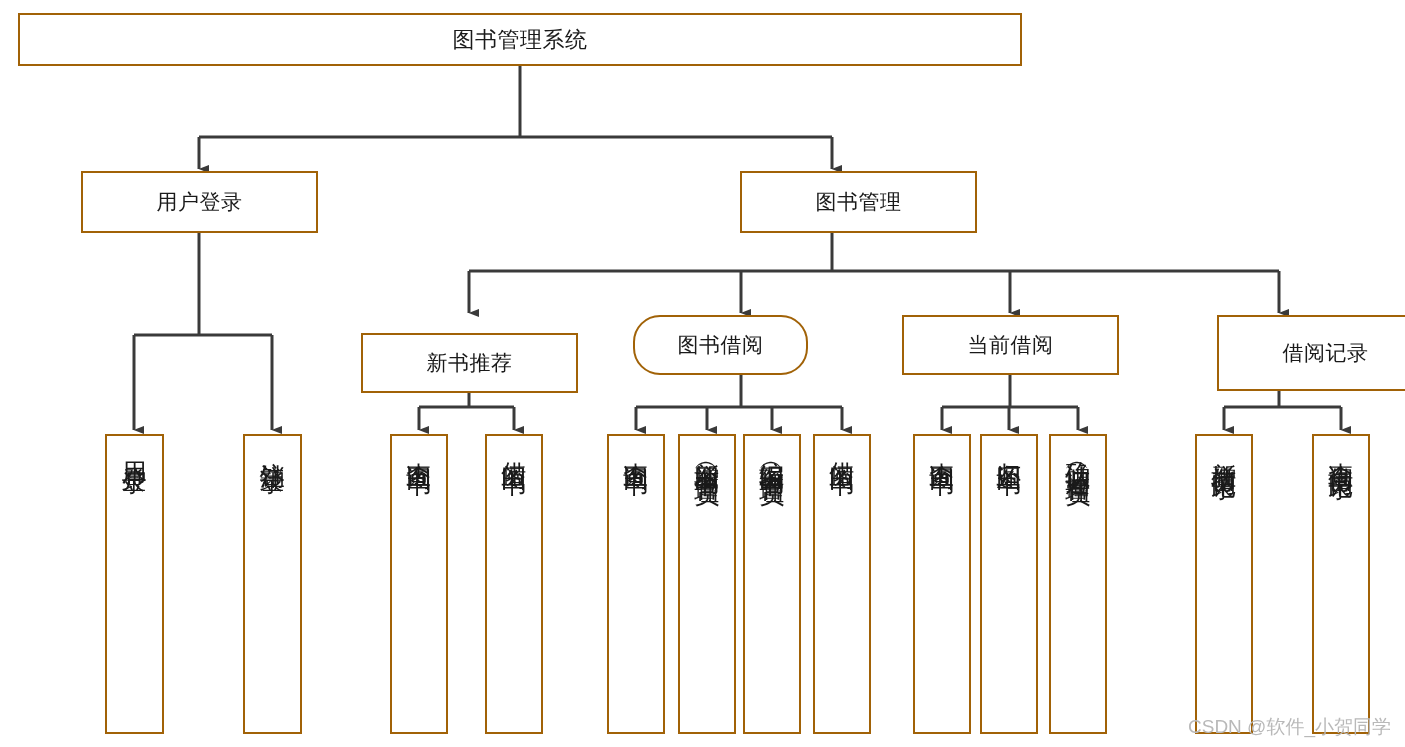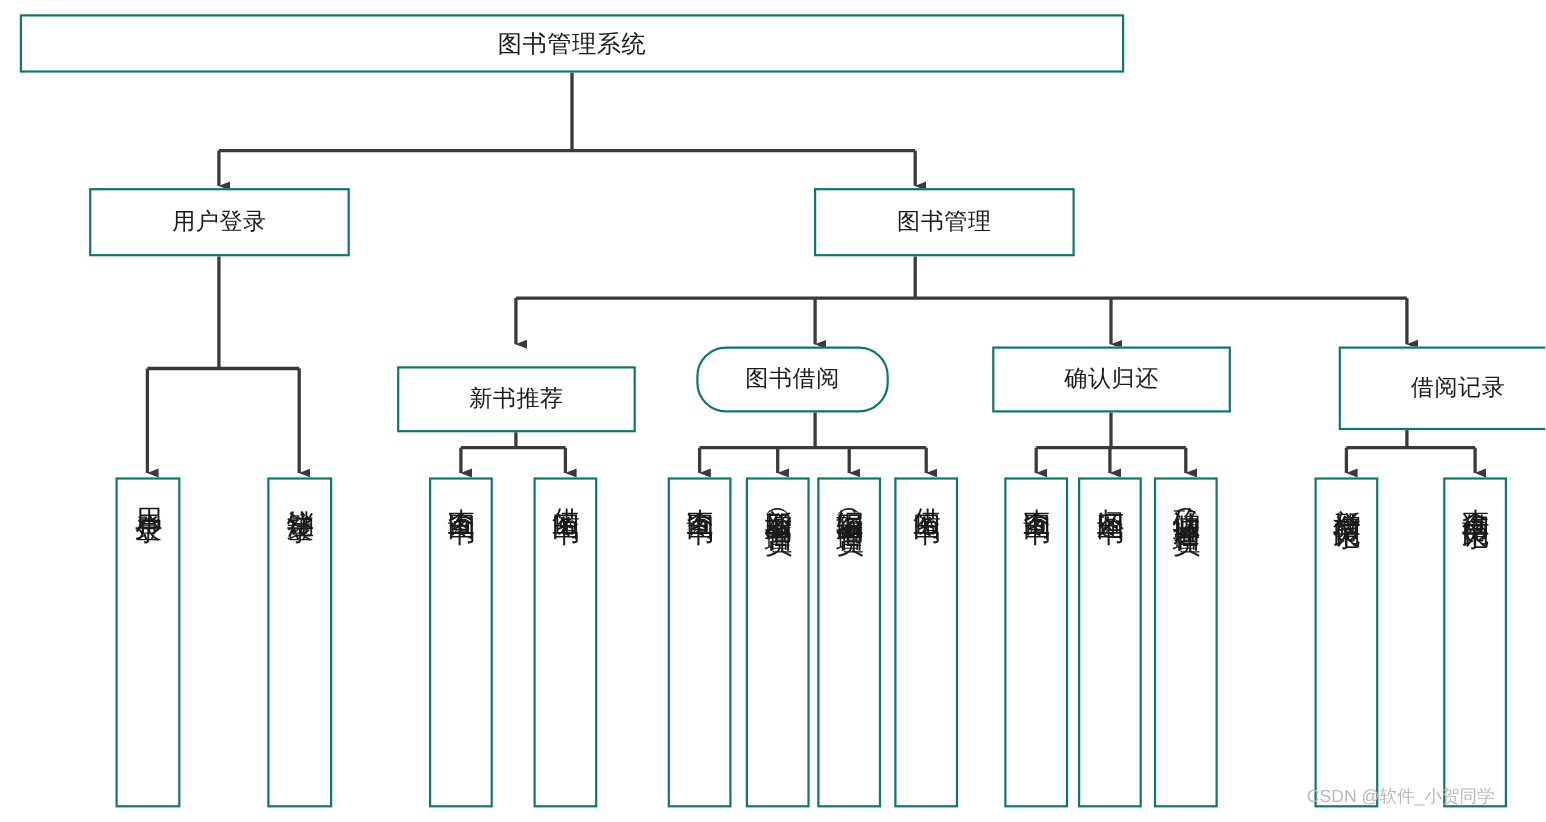--- a/index.html
+++ b/index.html
@@ -22,21 +22,21 @@
     position: absolute;
     left: 0;
     top: 0;
     width: 1405px;
     height: 747px;
   }
   .node {
     position: absolute;
     box-sizing: border-box;
     background: #ffffff;
-    border: 2px solid #0f766e;
+    border: 2px solid #a16207;
     display: flex;
     align-items: center;
     justify-content: center;
     color: #1a1a1a;
     z-index: 2;
   }
   .node-label {
     display: block;
     text-align: center;
     line-height: 1.18;
@@ -61,21 +61,21 @@
     text-orientation: upright;
     font-size: 25px;
     line-height: 1.05;
     letter-spacing: 3px;
     white-space: nowrap;
   }
   .watermark {
     position: absolute;
     left: 1188px;
     top: 714px;
-    font-size: 16px;
+    font-size: 19px;
     color: #b9b9b9;
     white-space: nowrap;
     z-index: 5;
     font-family: "Liberation Sans", "DejaVu Sans", sans-serif;
   }
 </style>
 </head>
 <body>
 
 <div id="diagram-root">
@@ -143,21 +143,21 @@
     <span class="node-label">图书管理</span>
   </div>
 
   <div class="node horiz" style="left:361px; top:333px; width:217px; height:60px;">
     <span class="node-label">新书推荐</span>
   </div>
   <div class="node horiz" style="left:633px; top:315px; width:175px; height:60px;border-radius:27px;">
     <span class="node-label">图书借阅</span>
   </div>
   <div class="node horiz" style="left:902px; top:315px; width:217px; height:60px;">
-    <span class="node-label">确认归还</span>
+    <span class="node-label">当前借阅</span>
   </div>
   <div class="node horiz" style="left:1217px; top:315px; width:217px; height:76px;justify-content:center;">
     <span class="node-label">借阅记录</span>
   </div>
 
   <div class="node vert" style="left:105px; top:434px; width:59px; height:300px;">
     <span class="node-label">用户登录</span>
   </div>
   <div class="node vert" style="left:243px; top:434px; width:59px; height:300px;">
     <span class="node-label">注销登录</span>

